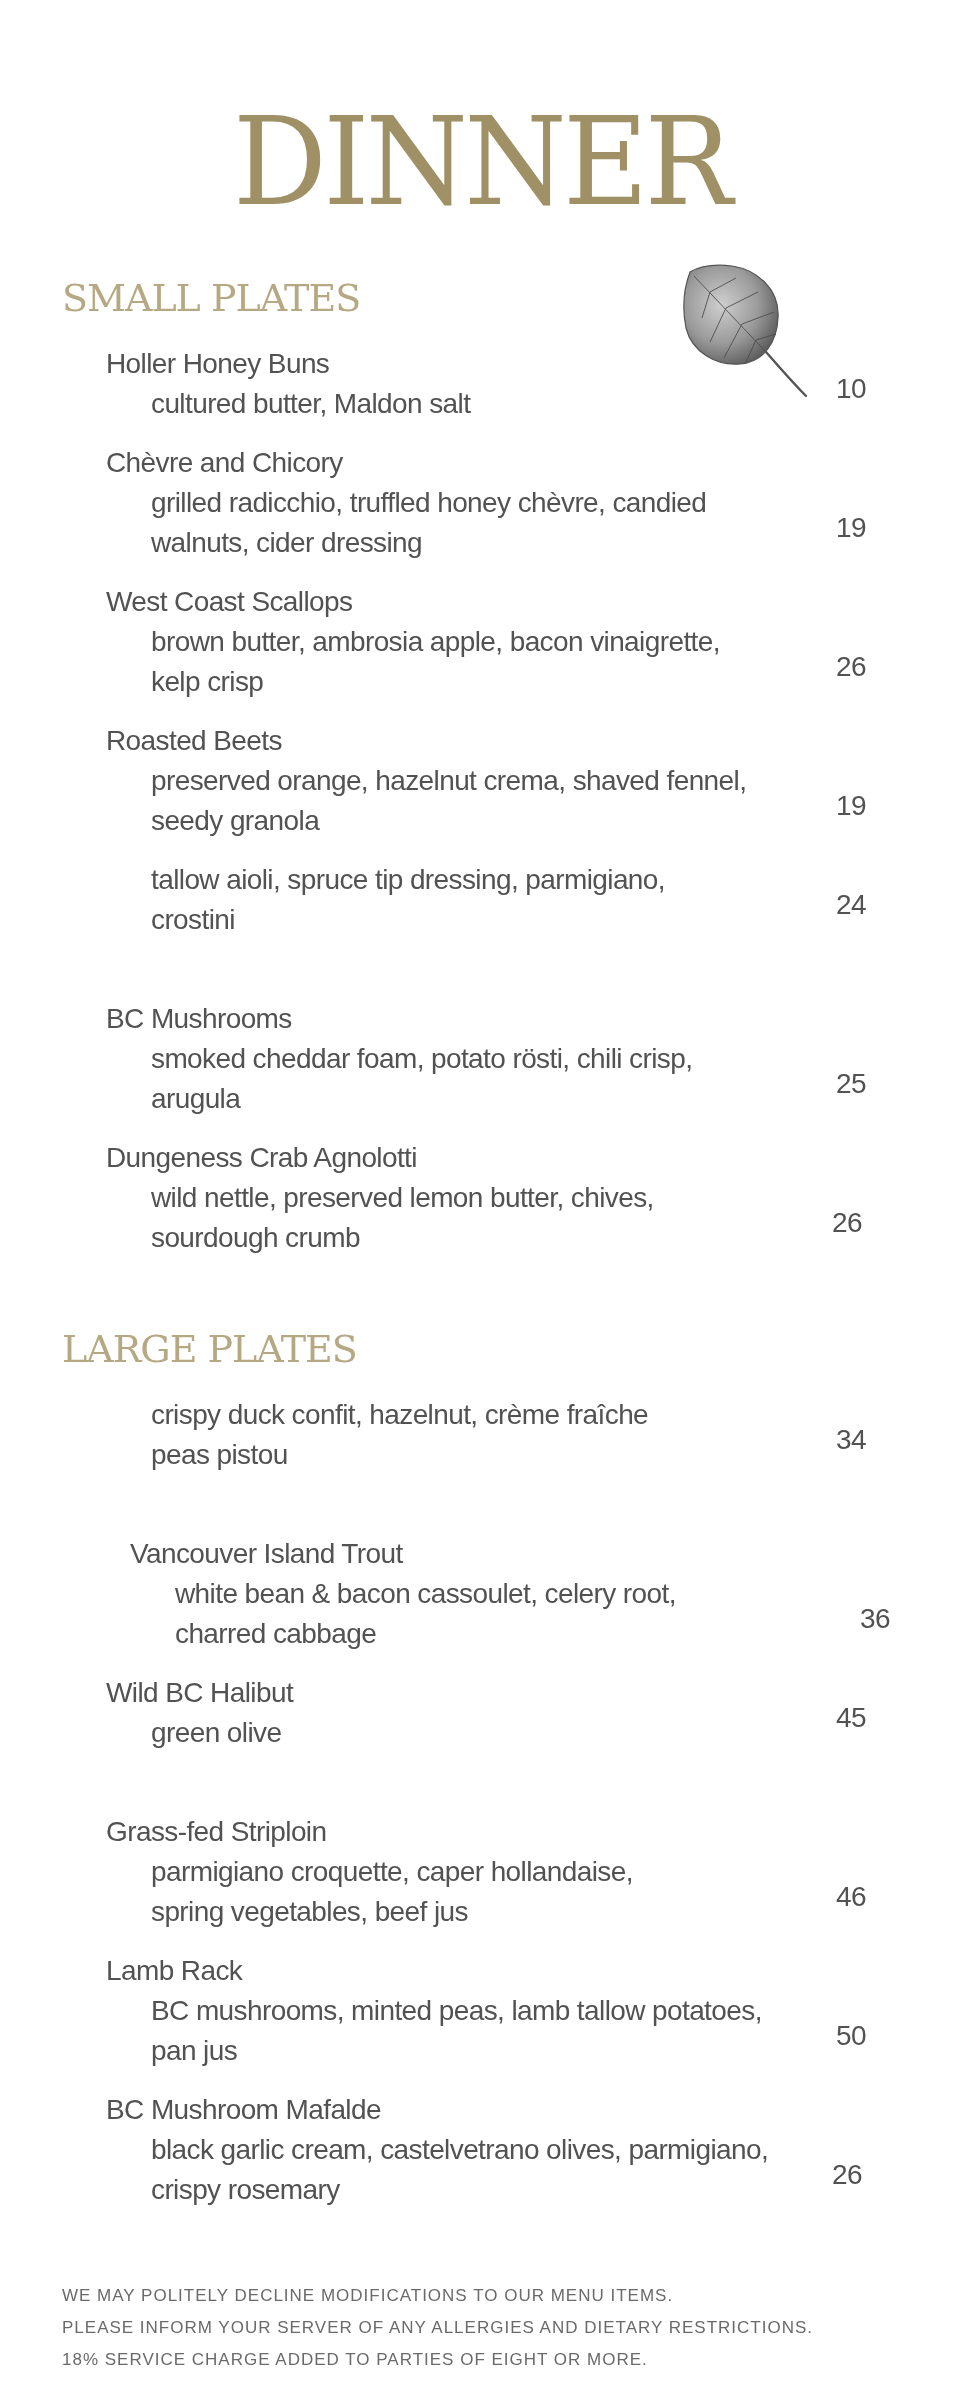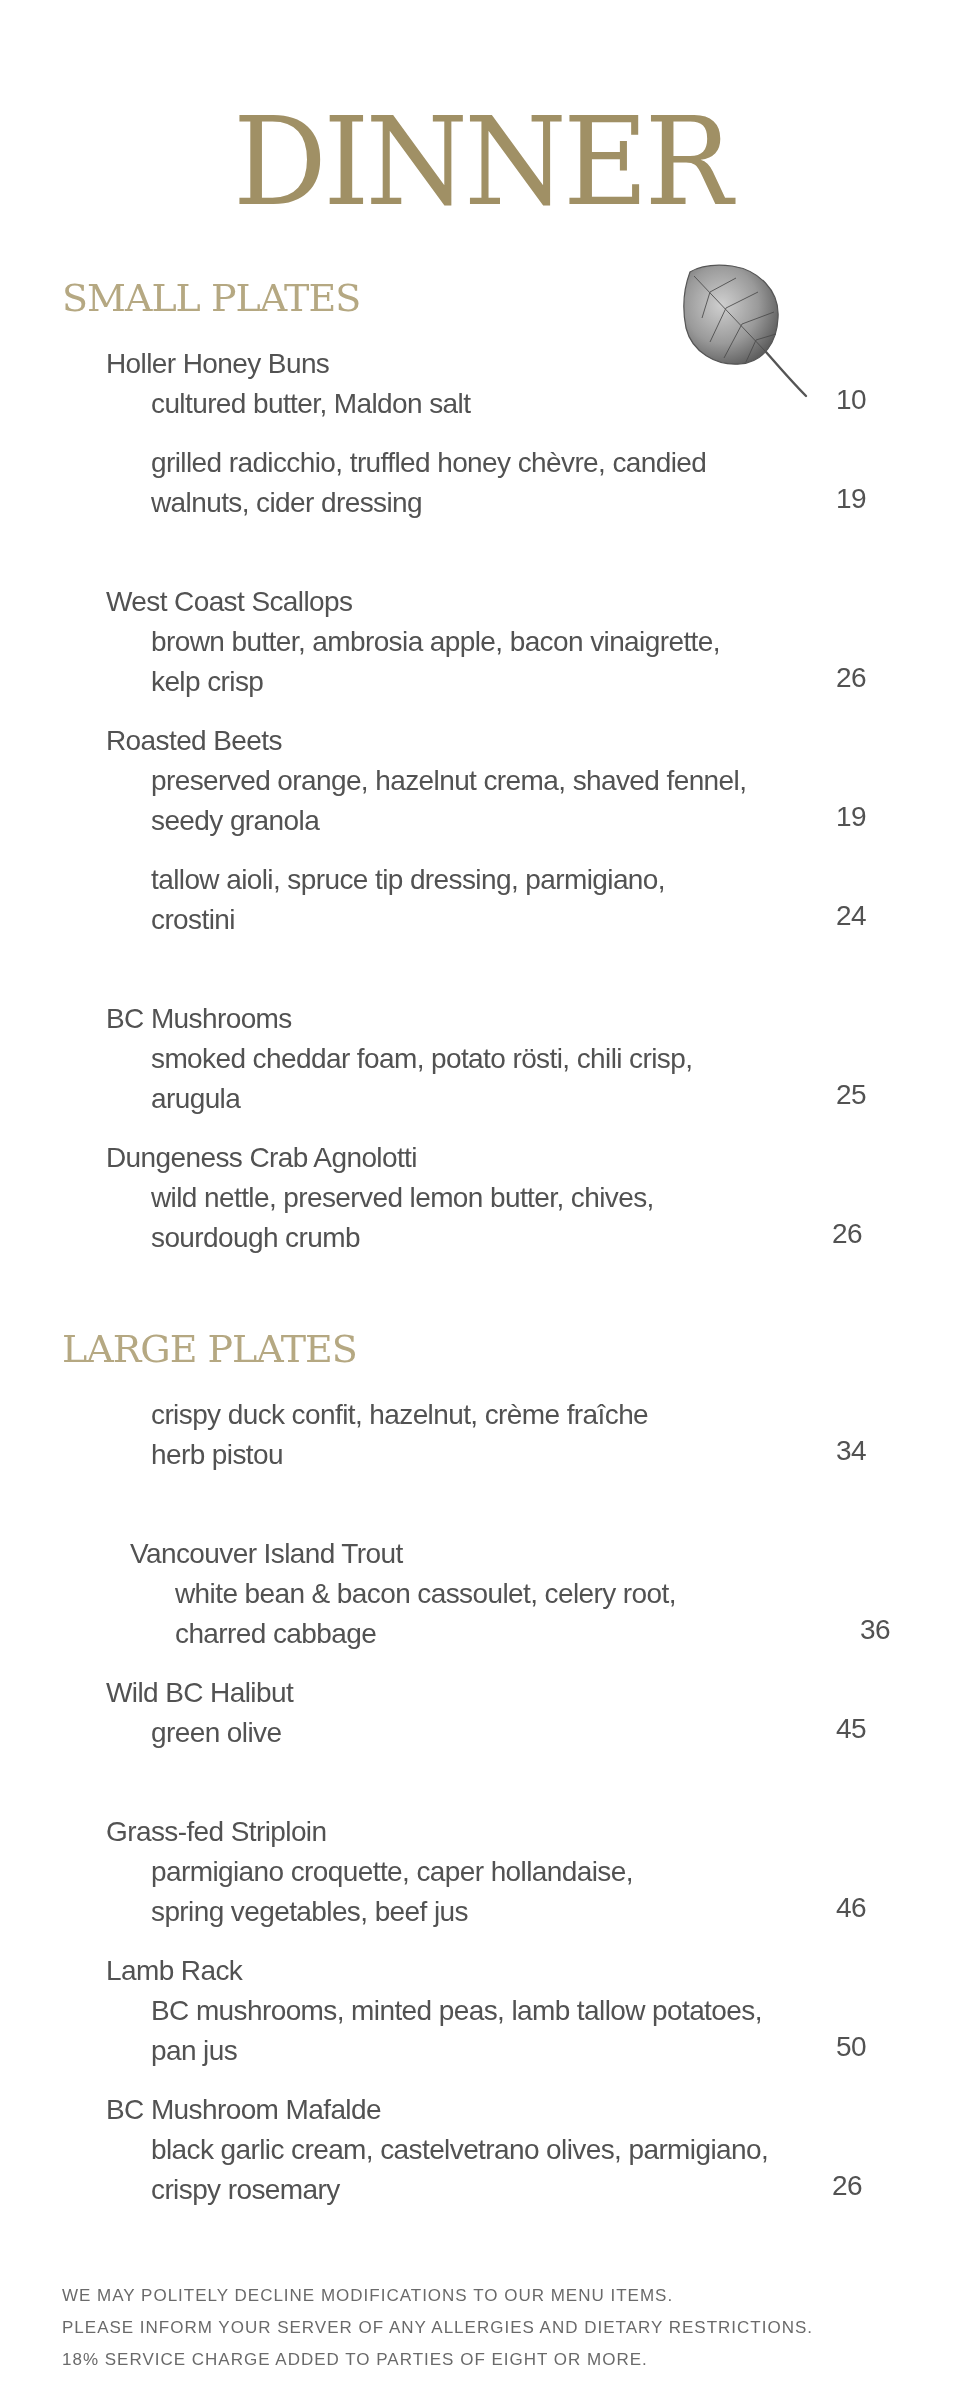--- a/index.html
+++ b/index.html
@@ -30,21 +30,21 @@
   .item-desc {
     position: relative;
     margin-left: 45px;
     font-family: "Liberation Sans", sans-serif;
     font-size: 28px; line-height: 40px; color: #525252;
     letter-spacing: -0.6px;
     width: 640px;
   }
   .item-desc .line { display: block; white-space: nowrap; }
   .price {
-    position: absolute; right: 0; bottom: 4px;
+    position: absolute; right: 0; bottom: 15px;
     font-family: "Liberation Sans", sans-serif;
     font-size: 28px; line-height: 40px; color: #525252;
     letter-spacing: -0.6px;
   }
   .leaf { position: absolute; left: 680px; top: 262px; width: 160px; height: 140px; }
   .footer {
     position: absolute; left: 62px; top: 2280px;
     font-family: "Liberation Sans", sans-serif;
     font-size: 17px; line-height: 32px; color: #6a6a6a;
     letter-spacing: 1px;
@@ -85,20 +85,21 @@
 
 <div class="item" style="top:344px;">
   <div class="item-name">Holler Honey Buns</div>
   <div class="item-desc">
     <span class="line">cultured butter, Maldon salt</span>
   </div>
   <div class="price">10</div>
 </div>
 
 <div class="item" style="top:443px;">
+  <div class="item-name">Chèvre and Chicory</div>
   <div class="item-desc">
     <span class="line">grilled radicchio, truffled honey chèvre, candied</span>
     <span class="line">walnuts, cider dressing</span>
   </div>
   <div class="price">19</div>
 </div>
 
 <div class="item" style="top:582px;">
   <div class="item-name">West Coast Scallops</div>
   <div class="item-desc">
@@ -141,21 +142,21 @@
     <span class="line">sourdough crumb</span>
   </div>
   <div class="price" style="right:4px;">26</div>
 </div>
 
 <div class="section-title" style="top:1325px; color:#b5a882;">LARGE PLATES</div>
 
 <div class="item" style="top:1395px;">
   <div class="item-desc">
     <span class="line">crispy duck confit, hazelnut, crème fraîche</span>
-    <span class="line">herb pistou</span>
+    <span class="line">peas pistou</span>
   </div>
   <div class="price">34</div>
 </div>
 
 <div class="item" style="top:1534px;margin-left:24px;">
   <div class="item-name">Vancouver Island Trout</div>
   <div class="item-desc">
     <span class="line">white bean &amp; bacon cassoulet, celery root,</span>
     <span class="line">charred cabbage</span>
   </div>

